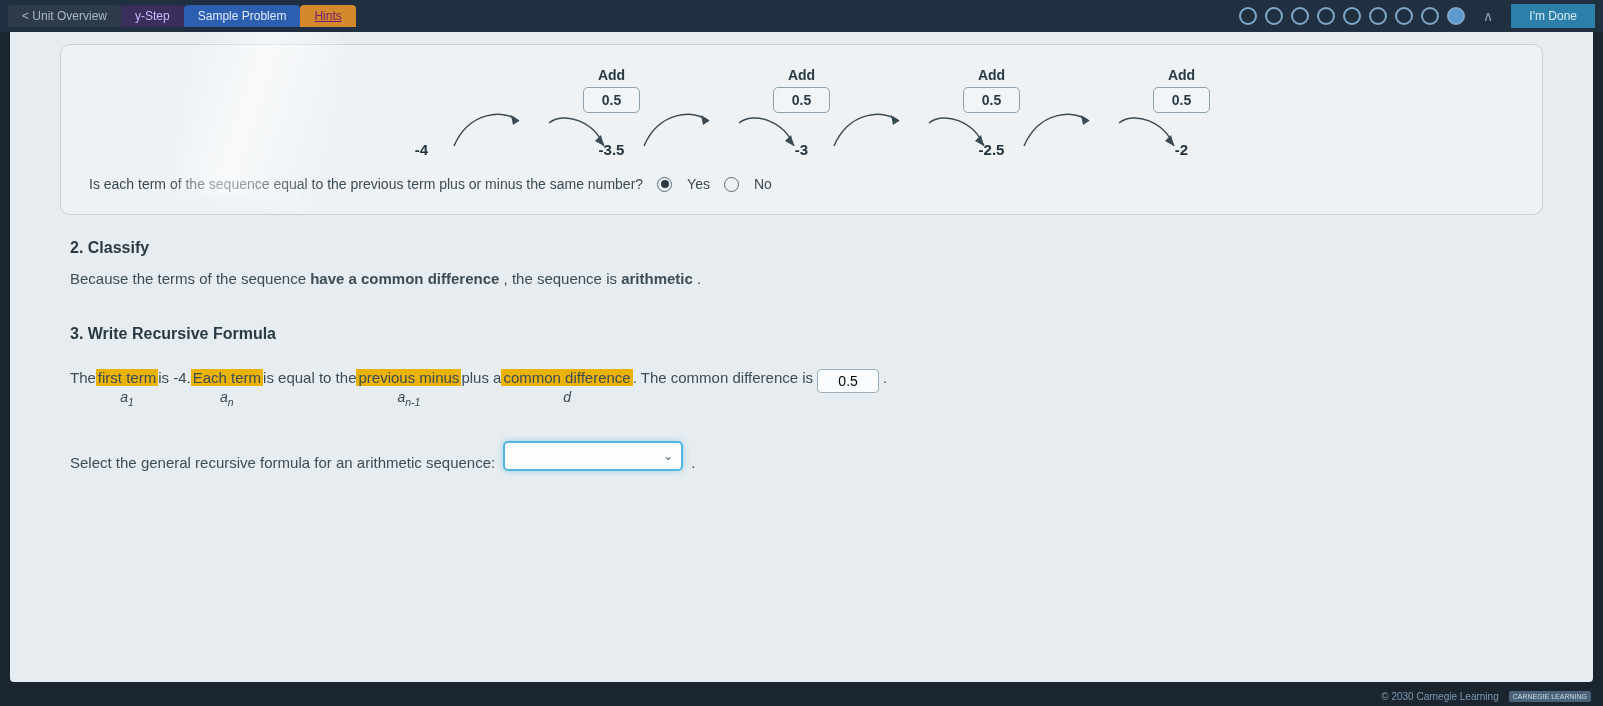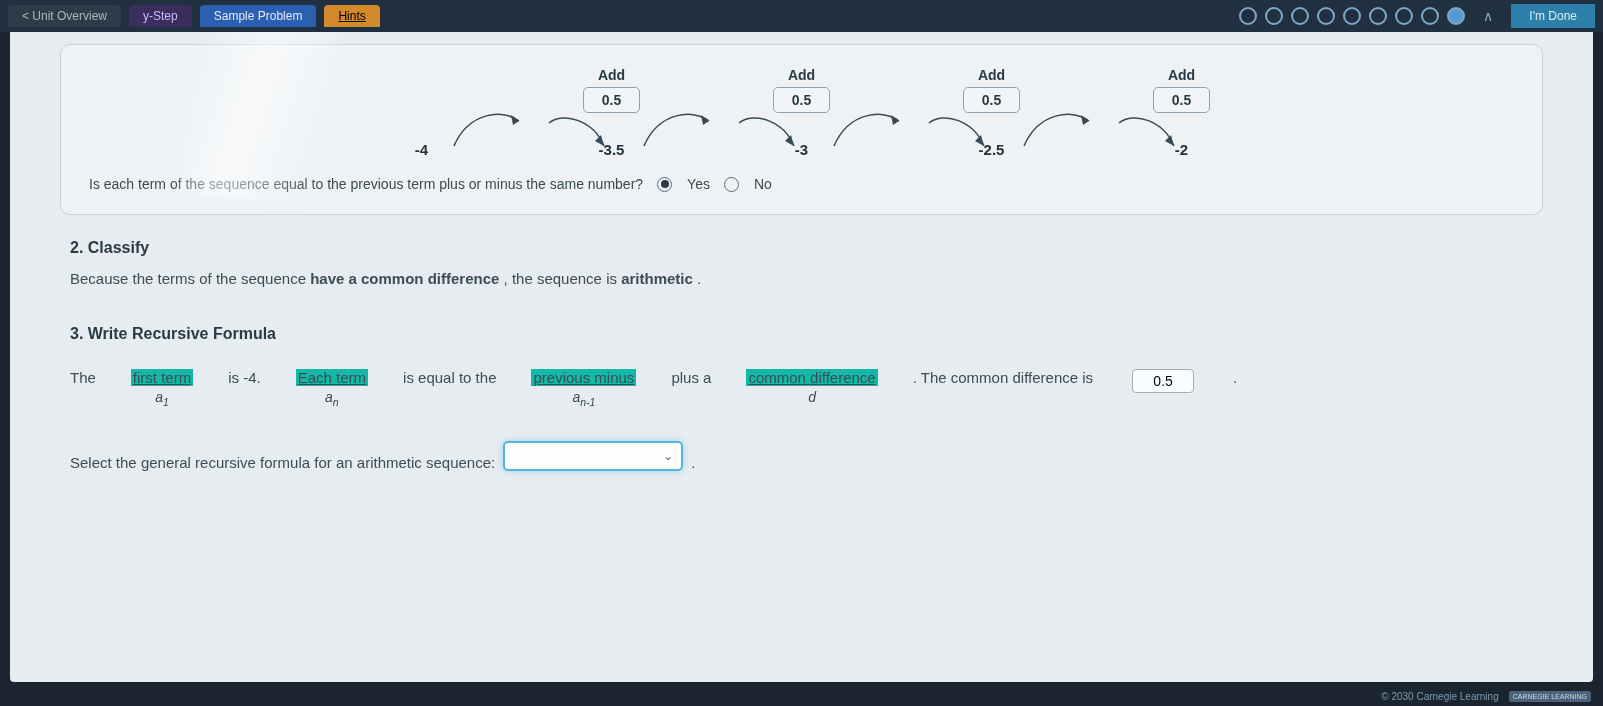--- a/index.html
+++ b/index.html
@@ -10,33 +10,32 @@
   height: 706px;
   overflow: hidden;
   color: #2b3a44;
 }
 .topbar {
   height: 28px;
   background: #203040;
   display: flex;
   align-items: center;
   padding: 16px 8px;
-  gap: 8px;
 }
 .tab {
   padding: 4px 14px;
   font-size: 12px;
   border-radius: 4px 4px 0 0;
   color: #dfe6ee;
   cursor: pointer;
 }
 .tab.unit { background: #2e3c4a; color: #a8b8c4; }
 .tab.step { background: #3a2f5c; color: #cbb8ff; }
 .tab.sample { background: #2d5fb0; color: #e0ebfa; }
-.tab.hints { background: #d28a2c; color: #000000; text-decoration: underline; }
+.tab.hints { background: #d28a2c; color: #701a75; text-decoration: underline; }
 .progress-dots {
   margin-left: auto;
   display: flex;
   gap: 8px;
   align-items: center;
 }
 .dot {
   width: 18px; height: 18px;
   border: 2px solid #7fa8c8;
   border-radius: 50%;
@@ -151,21 +150,21 @@
 .body-text b { font-weight: 700; }
 .anno-line {
   display: flex;
   align-items: flex-start;
   gap: 0;
   font-size: 15px;
   color: #3d4c56;
   margin: 0 60px 8px 60px;
   flex-wrap: wrap;
 }
-.anno { position: relative; background: #14b8a6; padding: 0 2px; white-space: nowrap; text-decoration: underline; }
+.anno { position: relative; background: #eab308; padding: 0 2px; white-space: nowrap; }
 .anno .sub {
   position: absolute;
   top: 100%;
   left: 50%;
   transform: translateX(-50%);
   font-style: italic;
   font-size: 14px;
   color: #3a4a54;
   white-space: nowrap;
   margin-top: 3px;
@@ -323,21 +322,21 @@
     </div>
   </div>
 
   <div class="section-heading">2. Classify</div>
   <div class="body-text">
     <span>Because the terms of the sequence </span><b>have a common difference</b><span> , the sequence is </span><b>arithmetic</b><span> .</span>
   </div>
 
   <div class="section-heading">3. Write Recursive Formula</div>
 
-  <div class="anno-line" style="margin-top:26px;gap:35px;">
+  <div class="anno-line" style="margin-top:26px;">
     <span class="plain">The </span>
     <span class="anno">
       <span>first term</span>
       <span class="sub">a<sub>1</sub></span>
     </span>
     <span class="plain"> is -4. </span>
     <span class="anno">
       <span>Each term</span>
       <span class="sub">a<sub>n</sub></span>
     </span>

